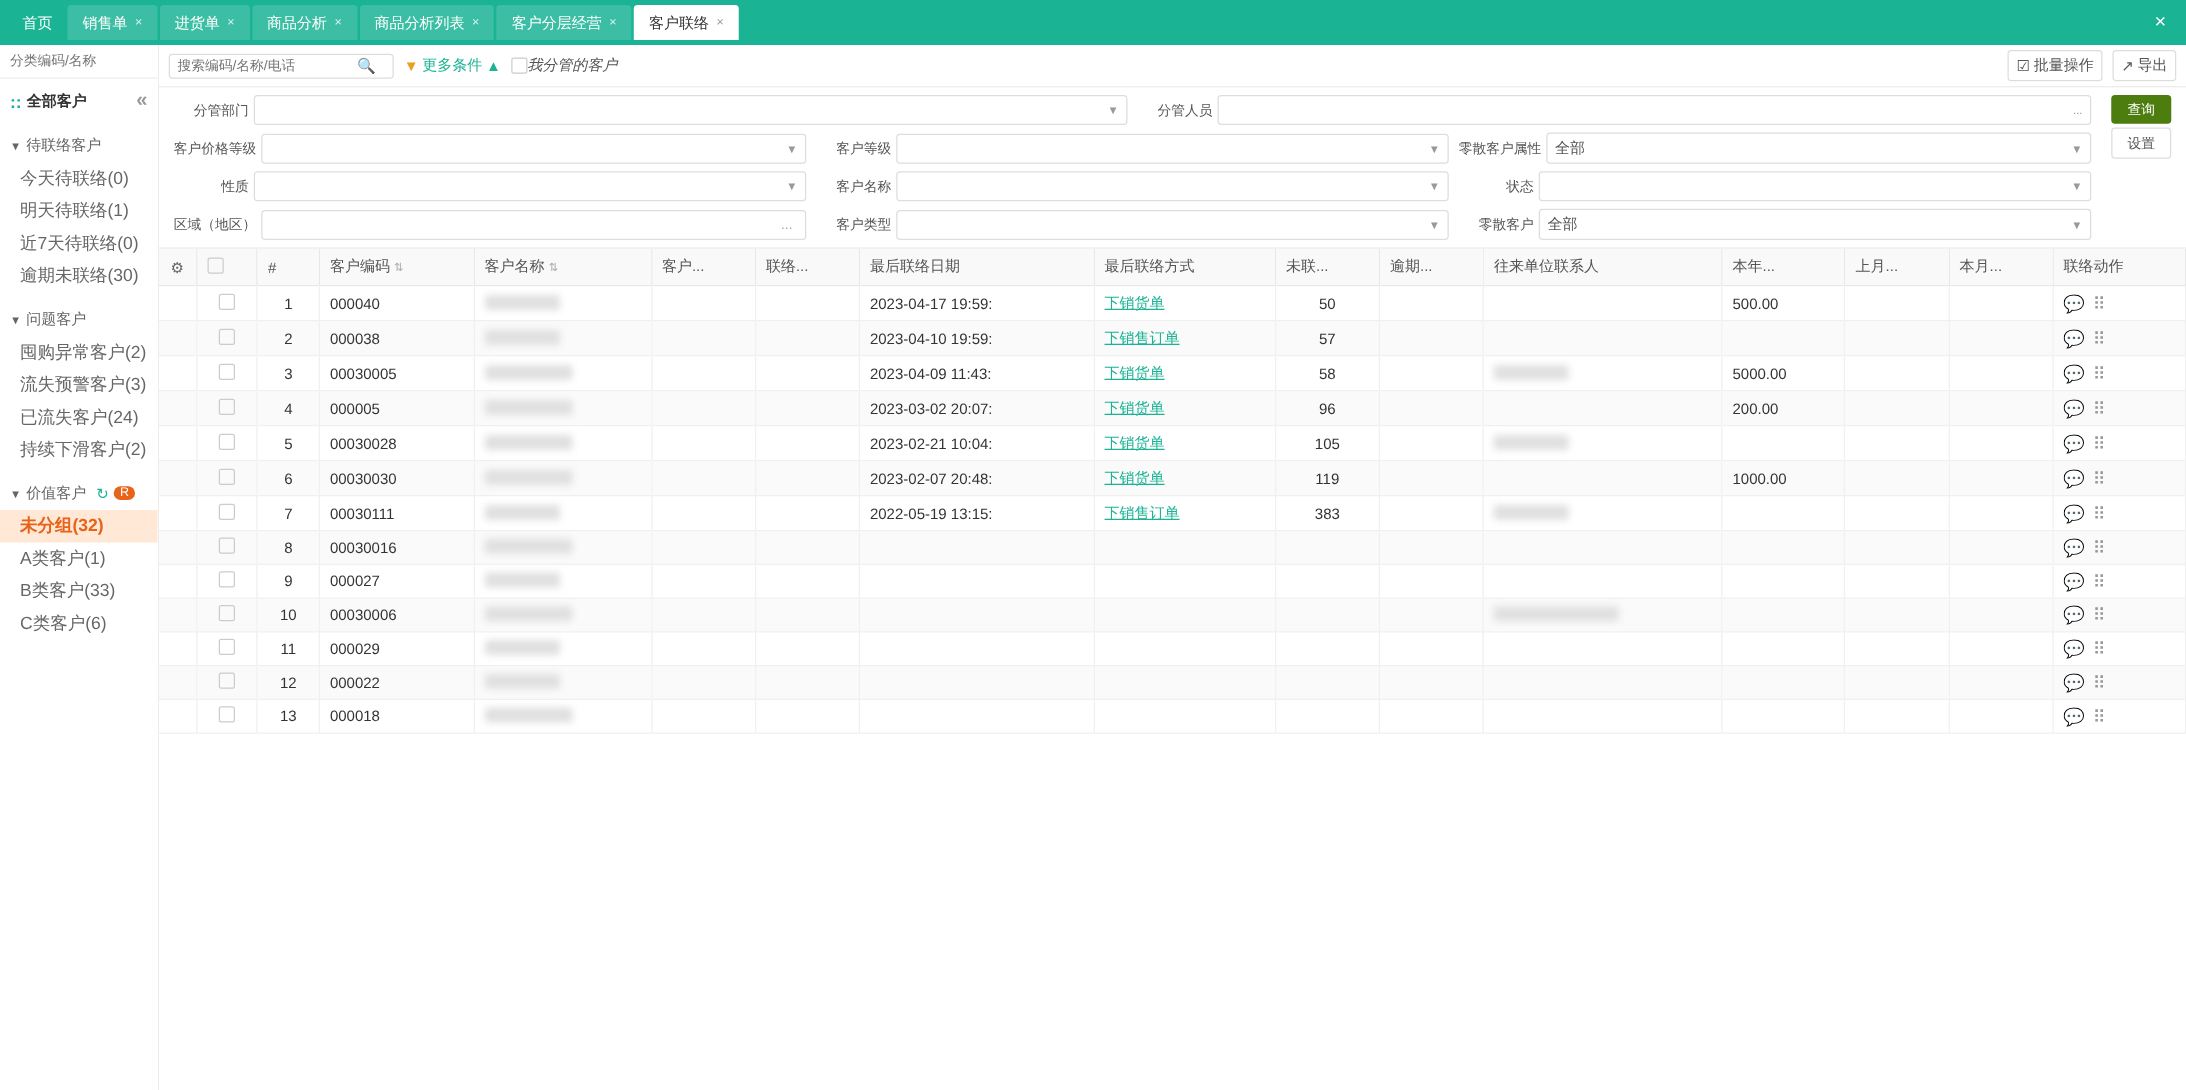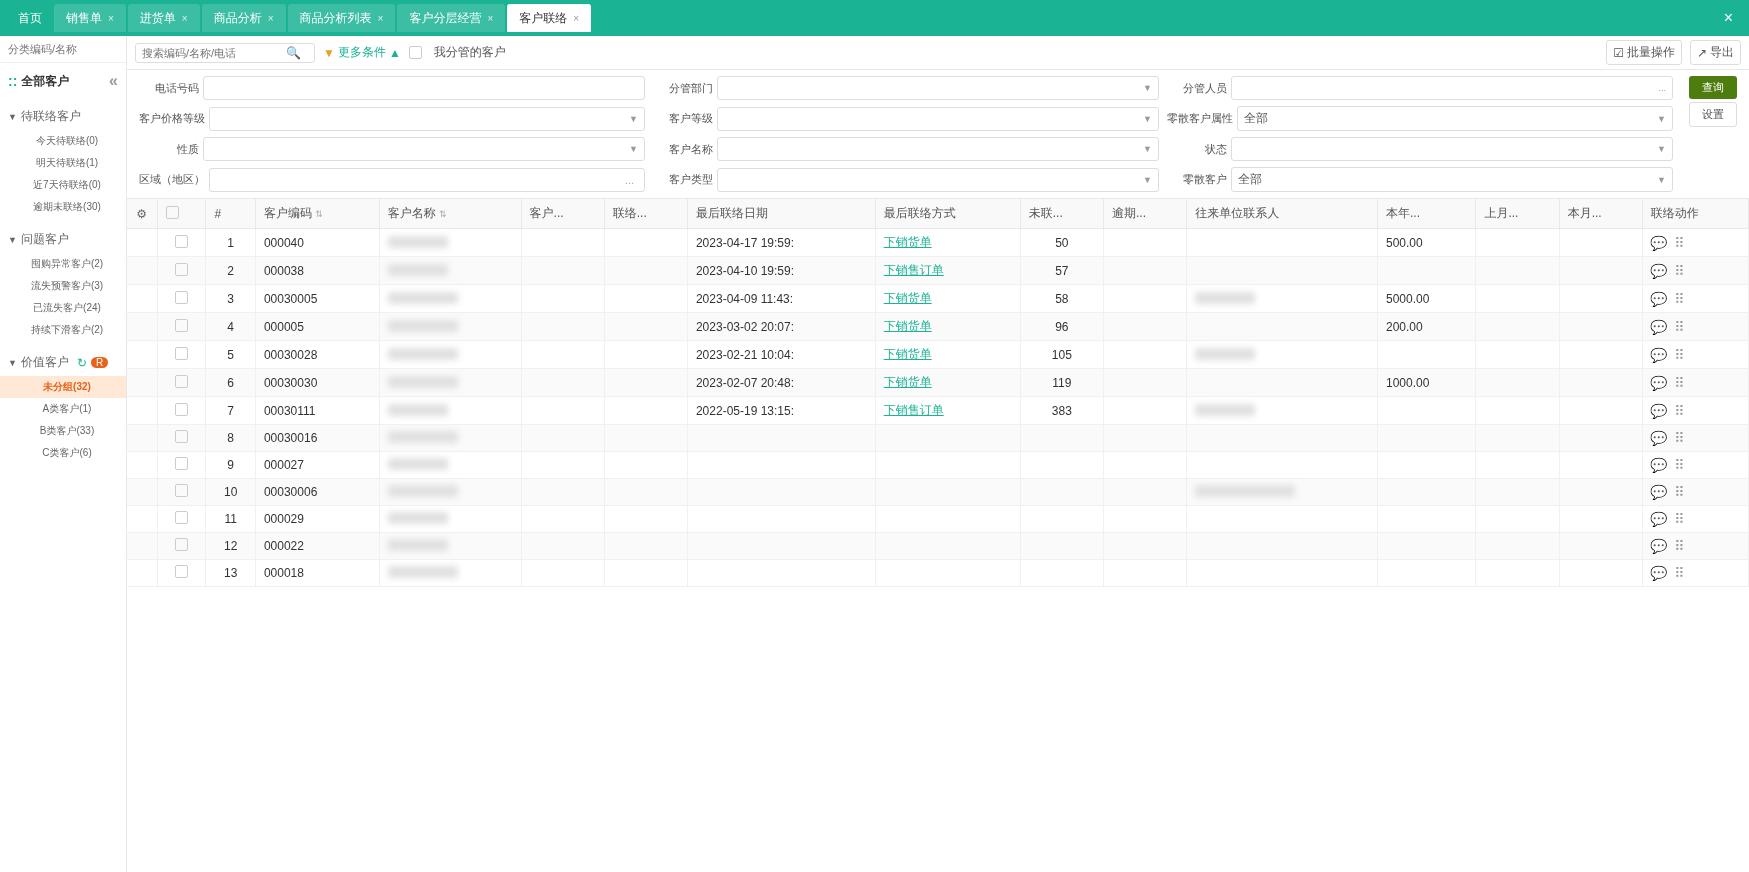--- a/index.html
+++ b/index.html
@@ -95,22 +95,21 @@
       margin-left: auto;
       color: #999;
       font-size: 16px;
       cursor: pointer;
     }
     
     .sidebar-item {
       padding: 4px 8px 4px 16px;
       color: #666;
       cursor: pointer;
-      font-size: 10px;
-      text-align: center;
+      font-size: 14px;
     }
     .sidebar-item.active { background: #ffe8d6; color: #e8621a; font-weight: bold; }
     
     .sidebar-sub-header {
       display: flex;
       align-items: center;
       padding: 5px 8px;
       color: #666;
       font-size: 11px;
       cursor: pointer;
@@ -156,24 +155,25 @@
       display: flex;
       align-items: center;
       gap: 3px;
       color: #1ab394;
       cursor: pointer;
       font-size: 11px;
     }
     .my-customers {
       display: flex;
       align-items: center;
-      gap: 12px;
+      gap: 0;
       color: #555;
       font-size: 11px;
       cursor: pointer;
+      font-style: italic;
     }
     .toolbar-spacer { flex: 1; }
     .toolbar-btn {
       display: flex;
       align-items: center;
       gap: 3px;
       color: #555;
       cursor: pointer;
       font-size: 11px;
       padding: 3px 6px;
@@ -485,24 +485,20 @@
         <span>↗</span>
         <span>导出</span>
       </div>
     </div>
 
     <div class="advanced-filter">
       <div style="display:flex; gap:8px;">
         <div style="flex:1;">
 
           <div class="filter-row">
-            <div class="filter-item">
-              <span class="filter-label">电话号码</span>
-              <input class="filter-input" value="" style="">
-            </div>
             <div class="filter-item">
               <span class="filter-label">分管部门</span>
               <div class="filter-select">
                 <span></span>
                 <span class="chevron">▼</span>
               </div>
             </div>
             <div class="filter-item">
               <span class="filter-label">分管人员</span>
               <div class="filter-select" style="flex:1;">

